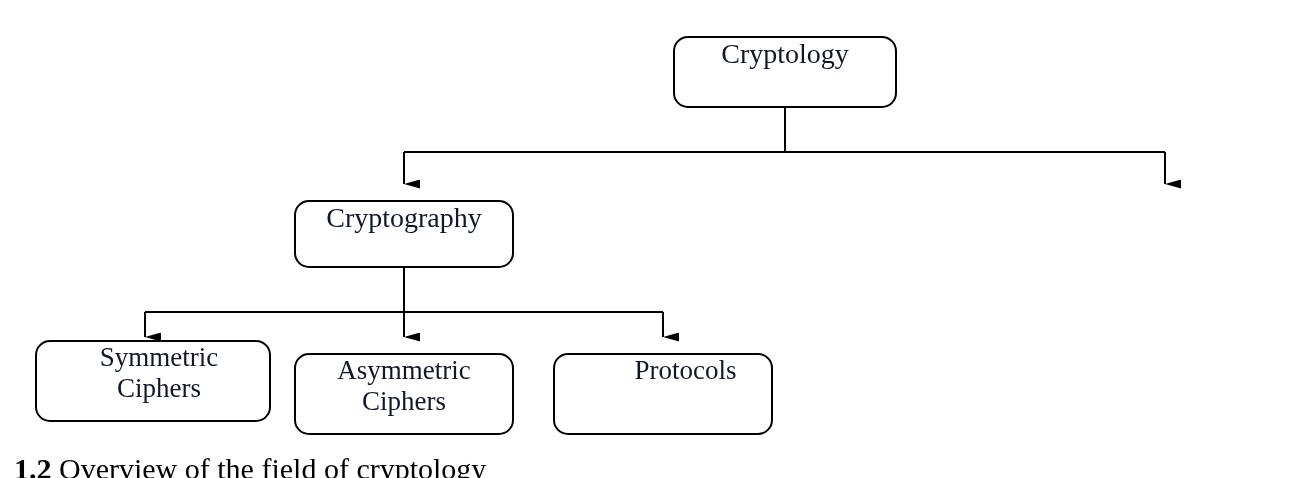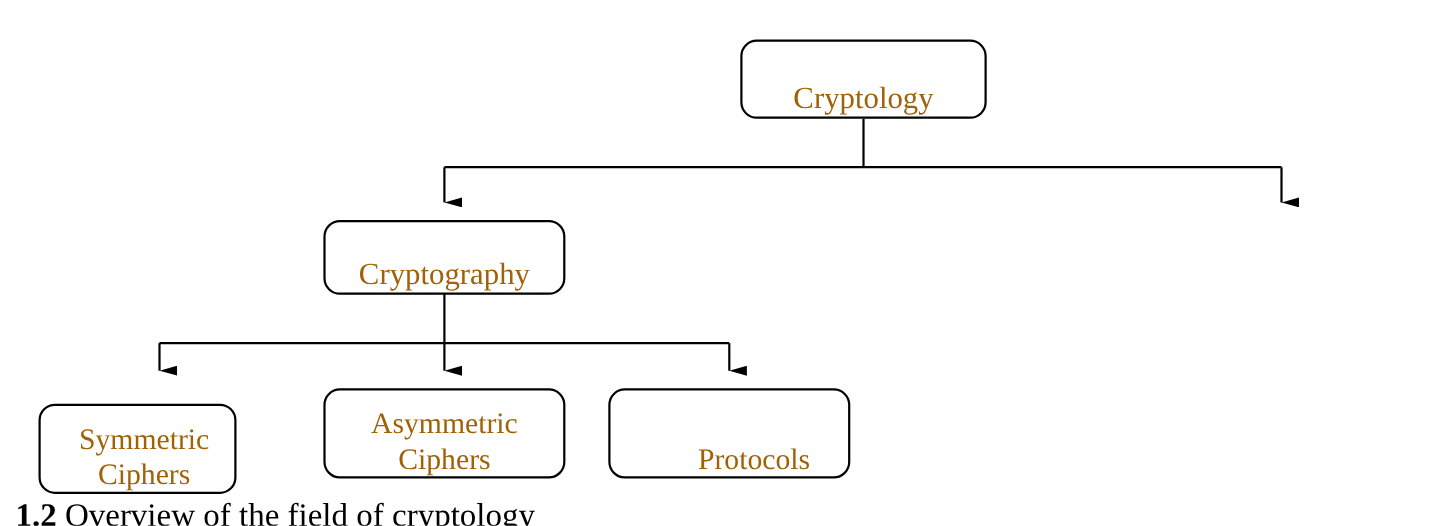--- a/index.html
+++ b/index.html
@@ -26,25 +26,25 @@
     width: 1306px;
     height: 478px;
   }
   .node {
     position: absolute;
     box-sizing: border-box;
     border: 2px solid #000000;
     border-radius: 15px;
     background: #ffffff;
     display: flex;
-    align-items: flex-end;
+    align-items: flex-start;
     justify-content: center;
     text-align: center;
     line-height: 1.16;
-    color: #a16207;
+    color: #0f172a;
   }
   .node-label {
     display: block;
     white-space: pre-line;
     padding: 0 6px;
   }
   .rank-root .node-label,
   .rank-mid .node-label {
     font-size: 28px;
   }
@@ -89,21 +89,21 @@
 
   <div class="node rank-root" id="node-cryptology" style="left: 673px; top: 36px; width: 224px; height: 72px;">
     <span class="node-label">Cryptology</span>
   </div>
 
   <div class="node rank-mid" id="node-cryptography" style="left: 294px; top: 200px; width: 220px; height: 68px;">
     <span class="node-label">Cryptography</span>
   </div>
 
 
-  <div class="node rank-leaf" id="node-symmetric-ciphers" style="left: 35px; top: 367px; width: 180px; height: 82px; padding-left: 12px;">
+  <div class="node rank-leaf" id="node-symmetric-ciphers" style="left: 35px; top: 340px; width: 236px; height: 82px; padding-left: 12px;">
     <span class="node-label">Symmetric
 Ciphers</span>
   </div>
 
   <div class="node rank-leaf" id="node-asymmetric-ciphers" style="left: 294px; top: 353px; width: 220px; height: 82px;">
     <span class="node-label">Asymmetric
 Ciphers</span>
   </div>
 
   <div class="node rank-leaf" id="node-protocols" style="left: 553px; top: 353px; width: 220px; height: 82px; padding-left: 45px;">

